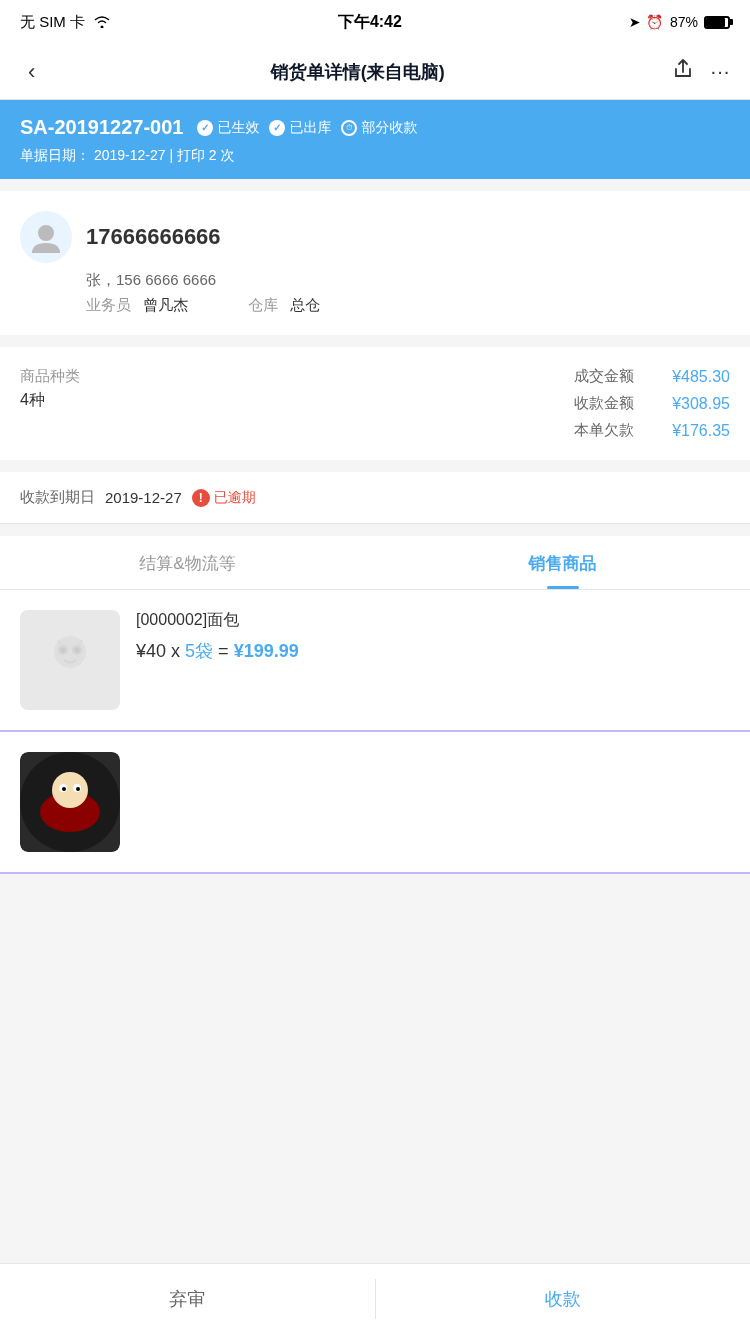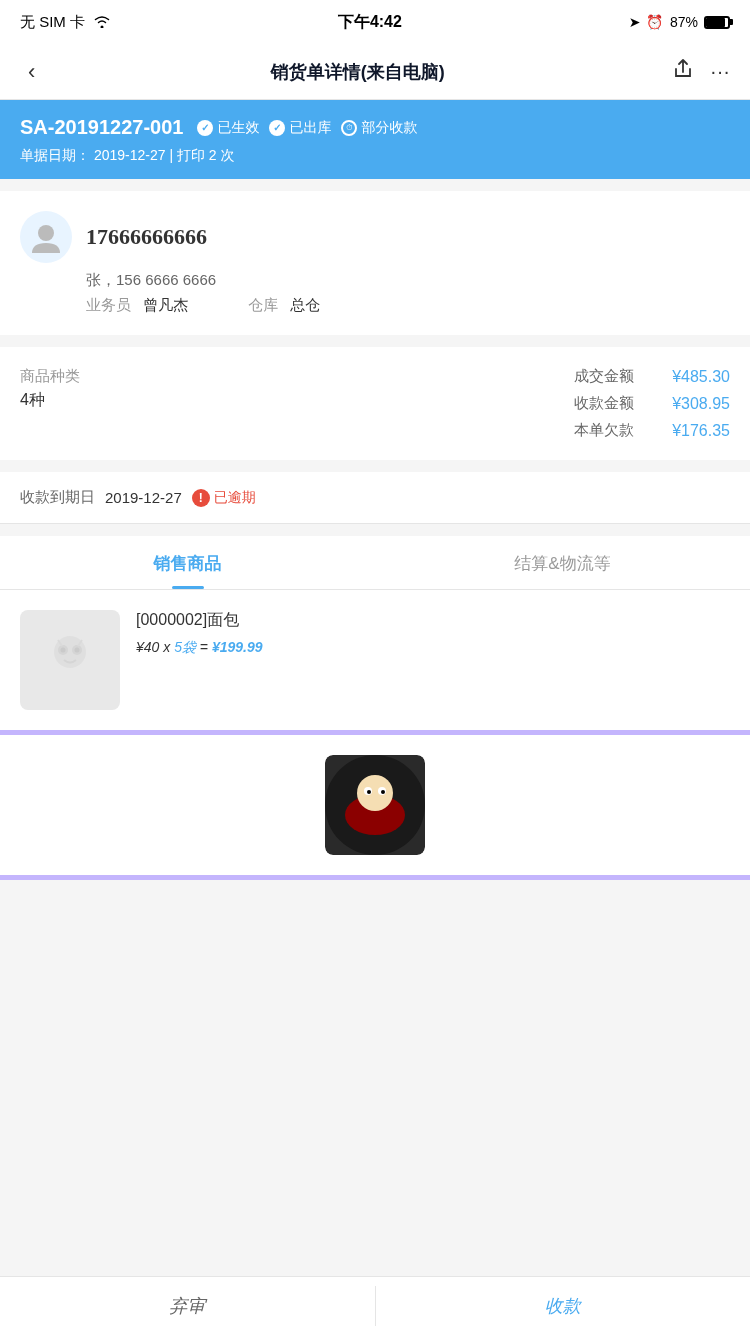--- a/index.html
+++ b/index.html
@@ -128,21 +128,20 @@
     .customer-section {
       background: #fff;
       padding: 20px;
       margin-top: 12px;
     }
     .customer-top {
       display: flex;
       align-items: center;
       gap: 14px;
       margin-bottom: 8px;
-      font-family: Liberation Serif, serif;
     }
     .customer-avatar {
       width: 52px; height: 52px;
       border-radius: 50%;
       background: #e8f4ff;
       display: flex; align-items: center; justify-content: center;
       font-size: 28px;
       color: #aaa;
     }
     .customer-name {
@@ -266,23 +265,22 @@
     }
 
     
     .products-section {
       background: #fff;
     }
     .product-item {
       display: flex;
       align-items: flex-start;
       padding: 20px;
-      border-bottom: 5px solid #c4b5fd;
+      border-bottom: 2px solid #c4b5fd;
       gap: 16px;
-      justify-content: center;
     }
     .product-thumb {
       width: 100px;
       height: 100px;
       border-radius: 8px;
       background: #f0f0f0;
       flex-shrink: 0;
       overflow: hidden;
       display: flex;
       align-items: center;
@@ -313,43 +311,41 @@
     .product-sku-badge {
       display: inline-block;
       background: #f0f0f0;
       color: #999;
       font-size: 13px;
       padding: 2px 8px;
       border-radius: 4px;
       margin-bottom: 10px;
     }
     .product-price {
-      font-size: 14px;
+      font-size: 18px;
       color: #333;
-      font-style: italic;
     }
     .product-price .qty {
       color: #4aabf0;
     }
     .product-price .total {
       color: #4aabf0;
       font-weight: 600;
     }
 
     
     .bottom-bar {
       position: fixed;
       bottom: 0;
       left: 0;
       width: 750px;
-      height: 58px;
+      height: 71px;
       background: #fff;
       border-top: 1px solid #e5e5e5;
       display: flex;
-      font-style: italic;
     }
     .bottom-btn {
       flex: 1;
       display: flex;
       align-items: center;
       justify-content: center;
       font-size: 18px;
       cursor: pointer;
     }
     .bottom-btn.cancel { color: #666; }
@@ -476,22 +472,22 @@
   <span class="due-label">收款到期日</span>
   <span class="due-date">2019-12-27</span>
   <span class="overdue-badge">
     <span class="overdue-icon">!</span>
     <span>已逾期</span>
   </span>
 </div>
 
 <div class="tabs-section">
   <div class="tabs-row">
+    <div class="tab inactive">结算&amp;物流等</div>
     <div class="tab active">销售商品</div>
-    <div class="tab inactive">结算&amp;物流等</div>
   </div>
 
   <div class="products-section">
 
     <div class="product-item">
       <div class="product-thumb">
         <div class="product-thumb-img1">
 
           <svg class="owl-icon" viewBox="0 0 60 60" fill="#ccc">
             <circle cx="30" cy="22" r="16" fill="#ccc"></circle>

